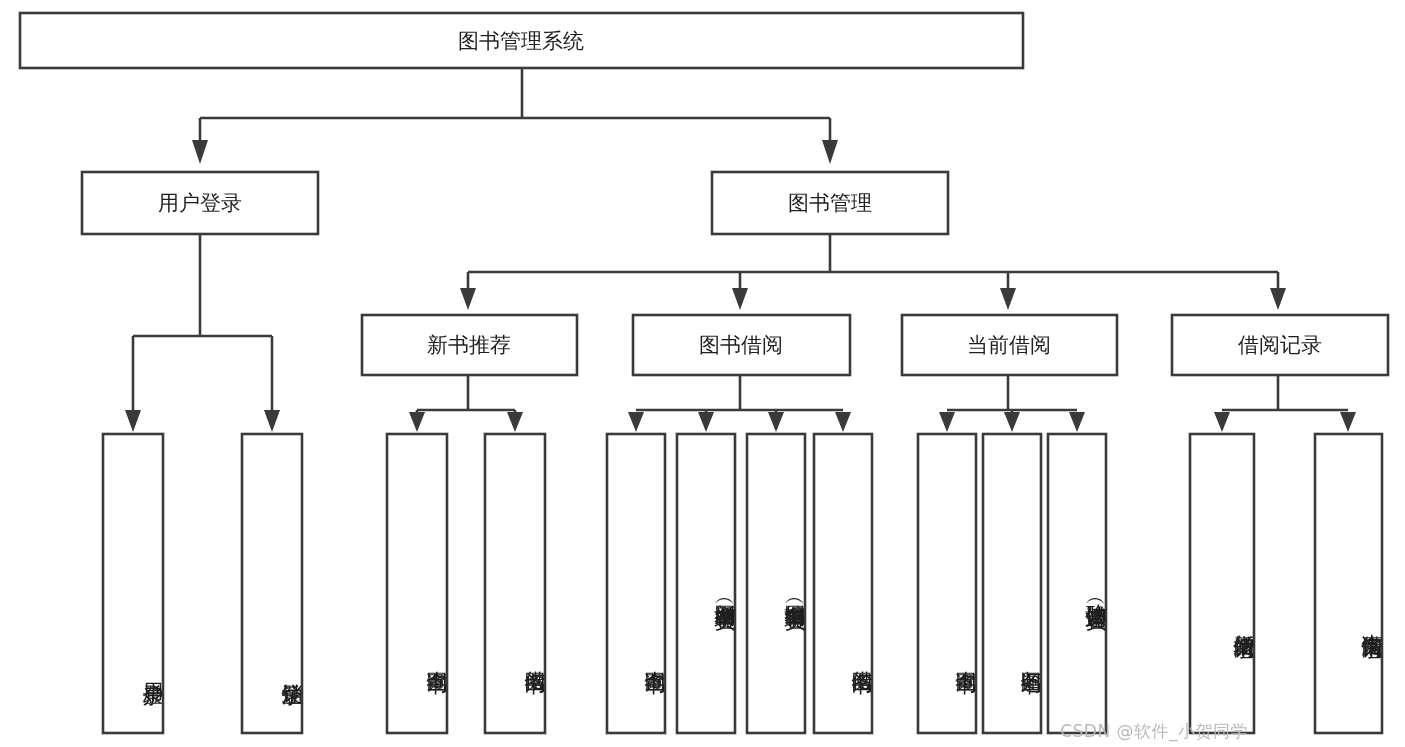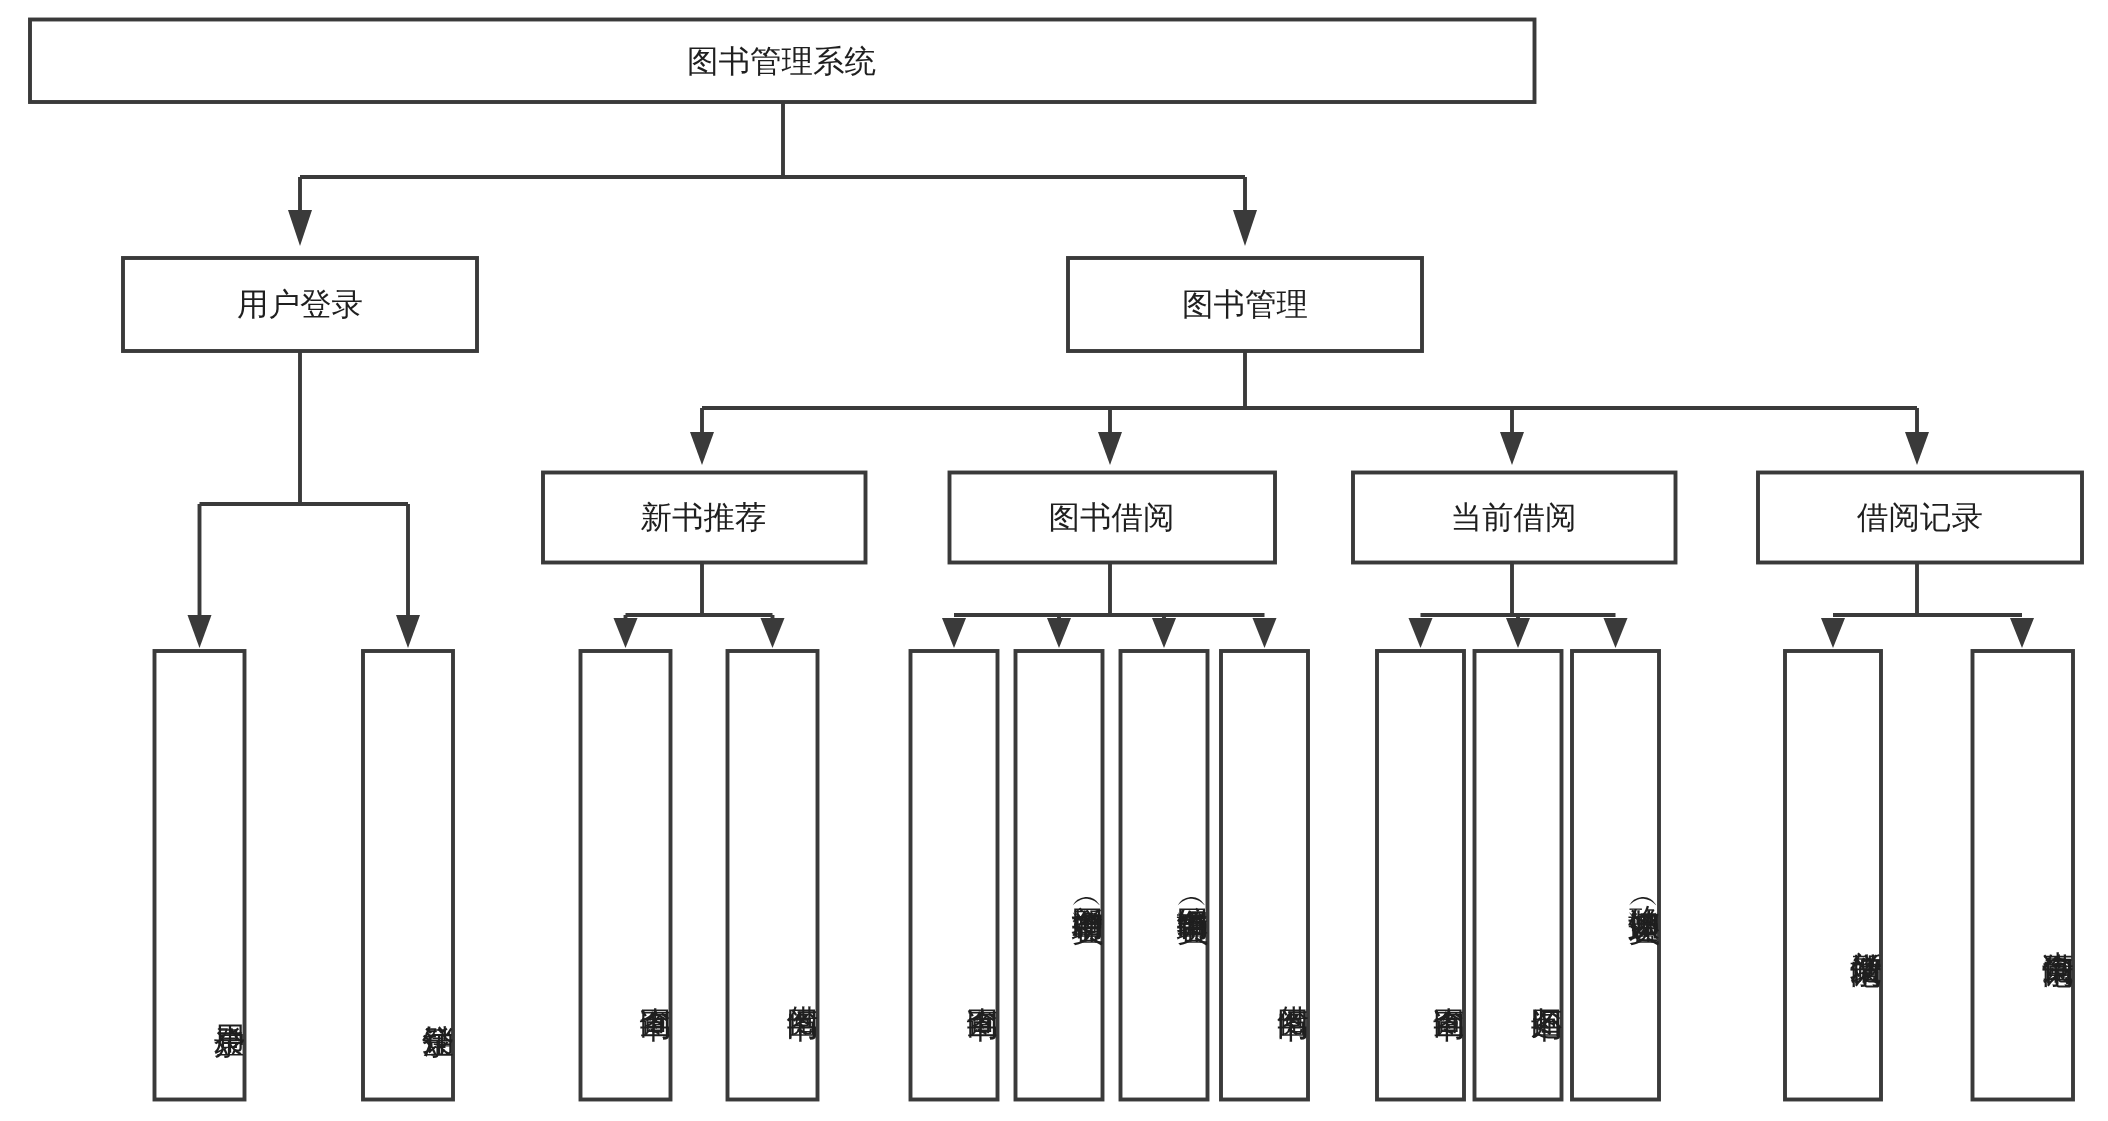--- a/index.html
+++ b/index.html
@@ -202,13 +202,14 @@
   <div class="leaf-label" style="left:607px; top:434px; width:58px; height:299px; padding-top:72px;">查询图书</div>
   <div class="leaf-label" style="left:677px; top:434px; width:58px; height:299px; padding-top:8px;">新增图书（管理员）</div>
   <div class="leaf-label" style="left:747px; top:434px; width:58px; height:299px; padding-top:8px;">编辑图书（管理员）</div>
   <div class="leaf-label" style="left:814px; top:434px; width:58px; height:299px; padding-top:72px;">借阅图书</div>
   <div class="leaf-label" style="left:918px; top:434px; width:58px; height:299px; padding-top:72px;">查询图书</div>
   <div class="leaf-label" style="left:983px; top:434px; width:58px; height:299px; padding-top:72px;">归还图书</div>
   <div class="leaf-label" style="left:1048px; top:434px; width:58px; height:299px; padding-top:8px;">确认归还（管理员）</div>
   <div class="leaf-label" style="left:1190px; top:434px; width:64px; height:299px; padding-top:36px;">新增借阅记录</div>
   <div class="leaf-label" style="left:1315px; top:434px; width:67px; height:299px; padding-top:36px;">查询借阅记录</div>
 
+  <div class="watermark">CSDN @软件_小贺同学</div>
 </div>
 
 </body></html>

